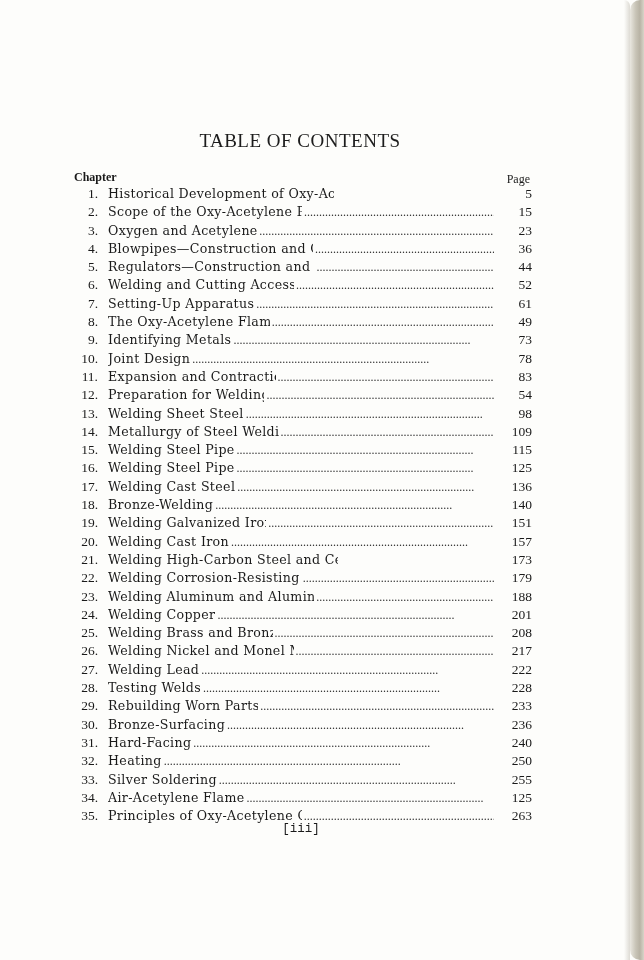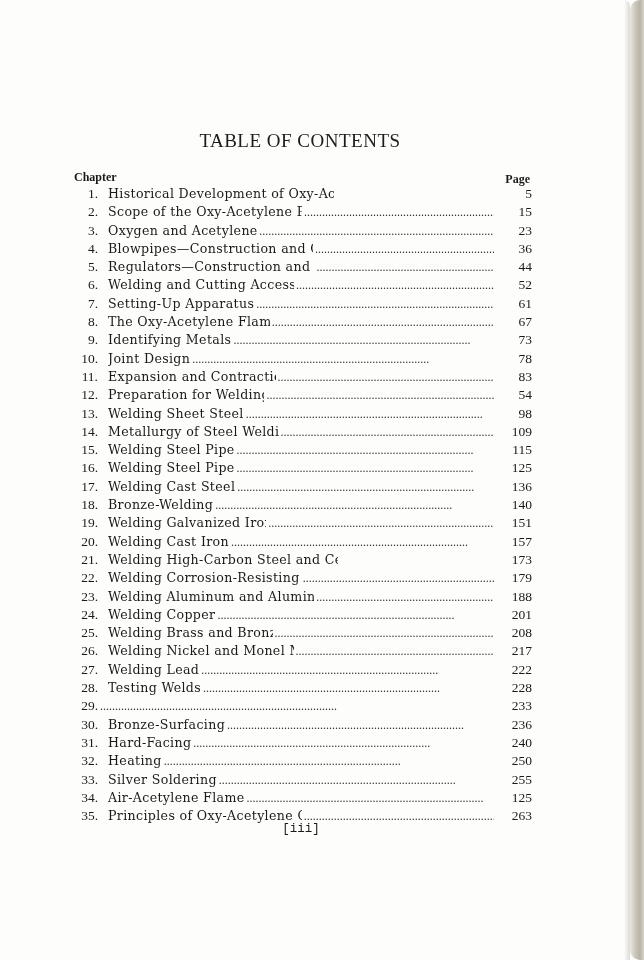--- a/index.html
+++ b/index.html
@@ -33,21 +33,21 @@
     color: #1c1c1c;
   }
   .hdr-chapter {
     position: absolute; top: 170px; left: 74px;
     font-family: "Liberation Serif", serif;
     font-weight: bold; font-size: 12px; text-align: right;
   }
   .hdr-page {
     position: absolute; top: 172px; left: 498px; width: 32px; text-align: right;
     font-family: "Liberation Serif", serif;
-    font-weight: bold; font-size: 12px;
+    font-weight: normal; font-size: 12px;
   }
   .toc {
     position: absolute; top: 185px; left: 74px; width: 458px;
     margin: 0; padding: 0; list-style: none;
   }
   .row {
     display: flex; align-items: baseline;
     height: 18.3px; line-height: 18.3px;
     font-size: 13.6px;
     white-space: nowrap;
@@ -132,21 +132,21 @@
       <li class="row">
         <span class="num">7.</span>
         <span class="ttl">Setting-Up Apparatus</span>
         <span class="dots"></span>
         <span class="pg">61</span>
       </li>
       <li class="row">
         <span class="num">8.</span>
         <span class="ttl">The Oxy-Acetylene Flame</span>
         <span class="dots"></span>
-        <span class="pg">67</span>
+        <span class="pg">49</span>
       </li>
       <li class="row">
         <span class="num">9.</span>
         <span class="ttl">Identifying Metals</span>
         <span class="dots"></span>
         <span class="pg">73</span>
       </li>
       <li class="row">
         <span class="num">10.</span>
         <span class="ttl">Joint Design</span>
@@ -256,20 +256,21 @@
         <span class="pg">222</span>
       </li>
       <li class="row">
         <span class="num">28.</span>
         <span class="ttl">Testing Welds</span>
         <span class="dots"></span>
         <span class="pg">228</span>
       </li>
       <li class="row">
         <span class="num">29.</span>
+        <span class="ttl">Rebuilding Worn Parts</span>
         <span class="dots"></span>
         <span class="pg">233</span>
       </li>
       <li class="row">
         <span class="num">30.</span>
         <span class="ttl">Bronze-Surfacing</span>
         <span class="dots"></span>
         <span class="pg">236</span>
       </li>
       <li class="row">

